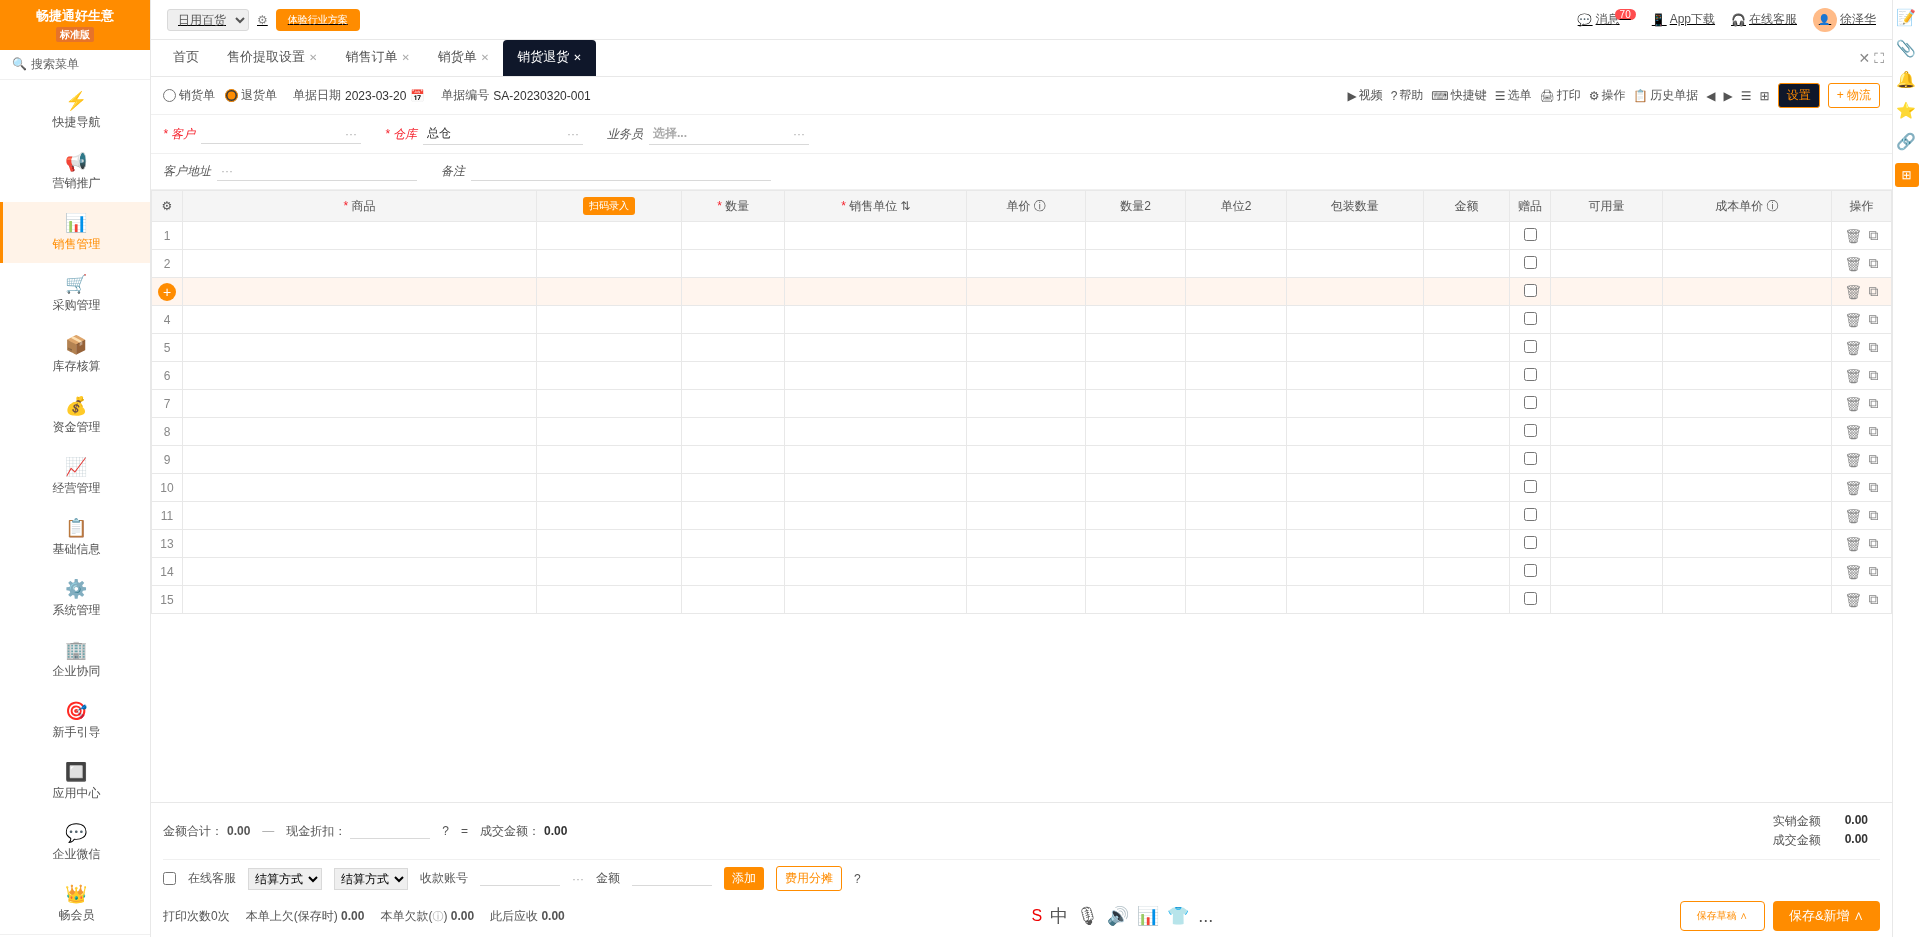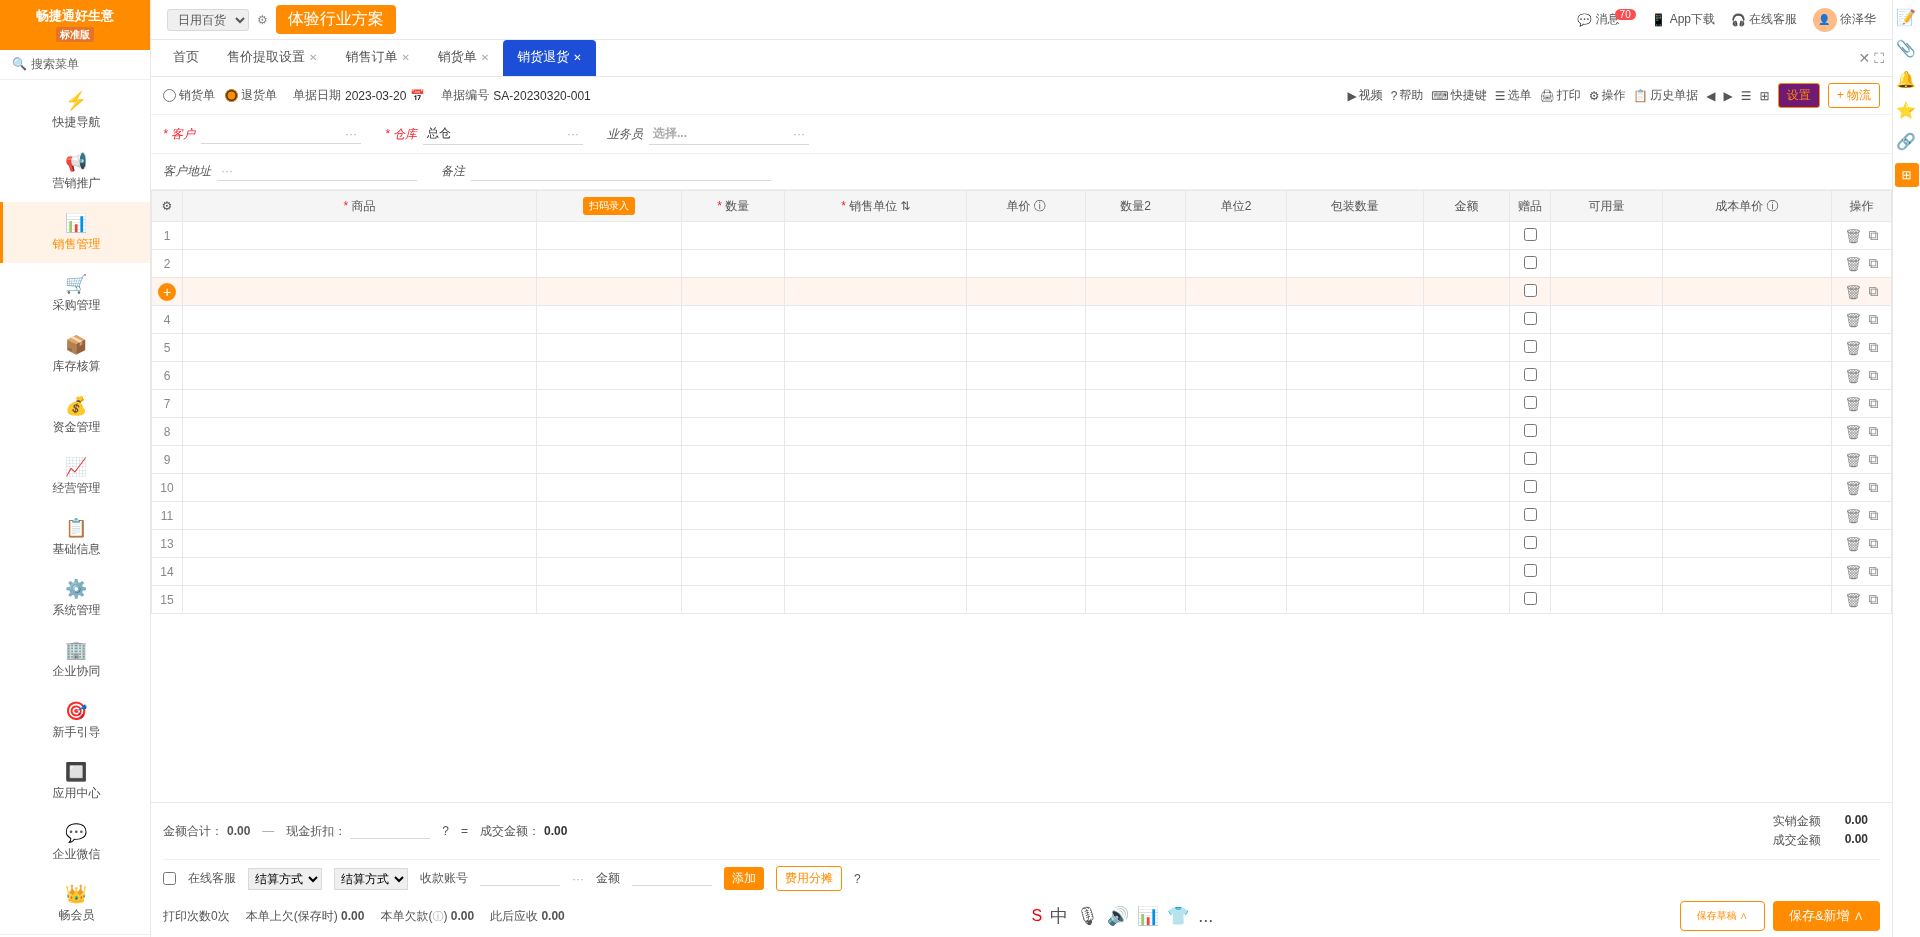--- a/index.html
+++ b/index.html
@@ -13,34 +13,34 @@
     .sidebar-search span { margin-left: 4px; }
     .sidebar-nav-item { display: flex; flex-direction: column; align-items: center; padding: 10px 4px; cursor: pointer; color: #555; font-size: 12px; border-left: 3px solid transparent; transition: all 0.2s; }
     .sidebar-nav-item.active { background: #fff3e8; color: #ff8c00; border-left: 3px solid #ff8c00; }
     .sidebar-nav-item .icon { font-size: 18px; margin-bottom: 2px; }
     .sidebar-bottom { margin-top: auto; display: flex; align-items: center; justify-content: space-around; padding: 8px; border-top: 1px solid #f0f0f0; }
 
     
     .main { flex: 1; display: flex; flex-direction: column; overflow: hidden; }
 
     
-    .top-header { background: #fff; height: 40px; display: flex; align-items: center; justify-content: space-between; padding: 0 16px; border-bottom: 1px solid #e8e8e8; flex-shrink: 0; }
+    .top-header { background: #fff; height: 40px; display: flex; align-items: center; justify-content: space-between; padding: 0 16px; border-bottom: 1px solid #e8e8e8; flex-shrink: 0; text-decoration: underline; }
     .top-header-left { display: flex; align-items: center; gap: 8px; color: #555; font-size: 12px; }
     .top-header-left select { border: 1px solid #d9d9d9; padding: 2px 6px; border-radius: 3px; font-size: 12px; color: #555; }
     .top-header-left .gear { cursor: pointer; color: #888; }
-    .top-header-btn { background: #ff8c00; color: #fff; border: none; padding: 4px 12px; border-radius: 4px; cursor: pointer; font-size: 16px; }
+    .top-header-btn { background: #ff8c00; color: #fff; border: none; padding: 4px 12px; border-radius: 4px; cursor: pointer; font-size: 10px; }
     .top-header-right { display: flex; align-items: center; gap: 16px; font-size: 12px; color: #555; }
     .badge { background: #ff4d4f; color: #fff; border-radius: 10px; padding: 0 5px; font-size: 10px; margin-left: -8px; margin-top: -10px; }
     .top-header-right .item { display: flex; align-items: center; gap: 3px; cursor: pointer; }
     .avatar { width: 24px; height: 24px; border-radius: 50%; background: #ffbb88; display: flex; align-items: center; justify-content: center; color: #ff8c00; font-size: 10px; }
 
     
     .tab-bar { background: #fff; display: flex; align-items: center; border-bottom: 1px solid #e8e8e8; flex-shrink: 0; padding: 0 8px; }
     .tab { padding: 8px 14px; cursor: pointer; font-size: 13px; color: #555; display: flex; align-items: center; gap: 4px; border-bottom: 2px solid transparent; white-space: nowrap; }
-    .tab.active { color: #fff; background: #1d4ed8; border-radius: 4px 4px 0 0; }
+    .tab.active { color: #fff; background: #0f172a; border-radius: 4px 4px 0 0; }
     .tab .close-btn { font-size: 10px; color: #aaa; cursor: pointer; }
     .tab.active .close-btn { color: #fff; }
     .tab-actions { margin-left: auto; display: flex; gap: 4px; }
     .tab-actions span { cursor: pointer; color: #888; font-size: 14px; }
 
     
     .content { flex: 1; display: flex; flex-direction: column; overflow: hidden; background: #f5f5f5; }
 
     
     .doc-form { background: #fff; flex-shrink: 0; }
@@ -48,21 +48,21 @@
     
     .form-topbar { display: flex; align-items: center; padding: 6px 12px; border-bottom: 1px solid #f0f0f0; gap: 16px; flex-wrap: wrap; }
     .form-topbar .radio-group { display: flex; gap: 10px; align-items: center; }
     .radio-item { display: flex; align-items: center; gap: 3px; cursor: pointer; font-size: 12px; color: #555; }
     .radio-item input[type=radio] { accent-color: #ff8c00; }
     .form-topbar .field-group { display: flex; align-items: center; gap: 4px; font-size: 12px; color: #555; }
     .form-topbar .field-group label { color: #555; }
     .form-topbar .field-group span { color: #333; }
     .actions-right { margin-left: auto; display: flex; gap: 8px; align-items: center; font-size: 12px; color: #555; }
     .actions-right .action-item { display: flex; align-items: center; gap: 2px; cursor: pointer; color: #555; }
-    .btn-set { background: #701a75; border: 1px solid #ff8c00; color: #ff8c00; padding: 3px 8px; border-radius: 3px; cursor: pointer; font-size: 12px; }
+    .btn-set { background: #0f172a; border: 1px solid #ff8c00; color: #ff8c00; padding: 3px 8px; border-radius: 3px; cursor: pointer; font-size: 12px; }
     .btn-add-logistics { background: #fff; border: 1px solid #ff8c00; color: #ff8c00; padding: 3px 8px; border-radius: 3px; cursor: pointer; font-size: 12px; }
 
     
     .form-fields { display: flex; align-items: center; padding: 8px 12px; gap: 24px; border-bottom: 1px solid #f0f0f0; flex-wrap: wrap; }
     .form-field { display: flex; align-items: center; gap: 6px; font-size: 12px; }
     .form-field label { color: #f5222d; font-style: italic; }
     .form-field label::before { content: "* "; }
     .form-field label.no-req { color: #555; }
     .form-field label.no-req::before { content: ""; }
     .form-field .field-input { border-bottom: 1px solid #d9d9d9; min-width: 160px; padding: 2px 4px; color: #333; display: flex; align-items: center; justify-content: space-between; }

